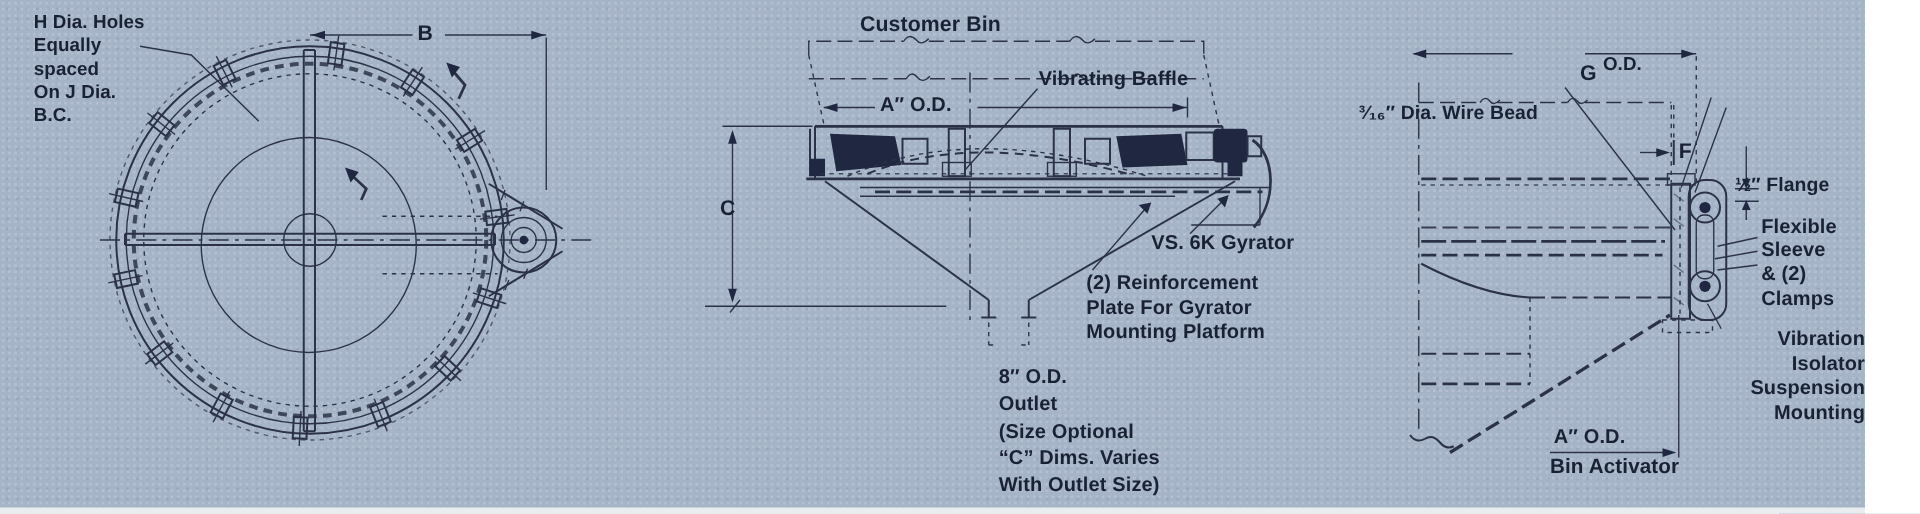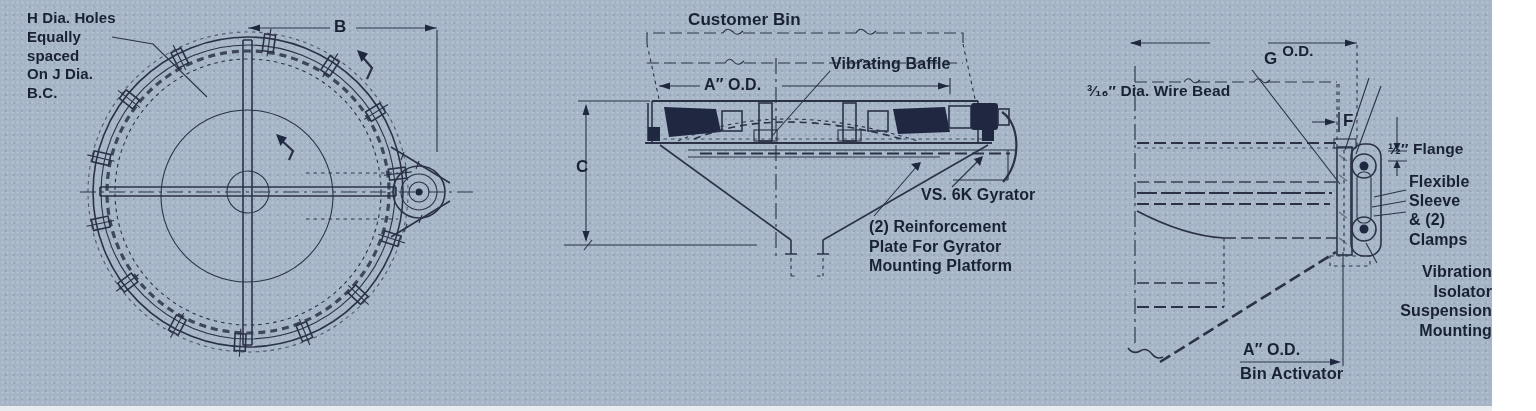--- a/index.html
+++ b/index.html
@@ -292,20 +292,25 @@
   <div class="lbl lbl-b">B</div>
 
   <div class="lbl lbl-customer-bin">Customer Bin</div>
   <div class="lbl lbl-vibrating-baffle">Vibrating Baffle</div>
   <div class="lbl lbl-a-od-mid">A″ O.D.</div>
   <div class="lbl lbl-c">C</div>
   <div class="lbl lbl-gyrator">VS. 6K Gyrator</div>
   <div class="lbl lbl-reinforcement">(2) Reinforcement
 Plate For Gyrator
 Mounting Platform</div>
+  <div class="lbl lbl-outlet">8″ O.D.
+Outlet
+(Size Optional
+“C” Dims. Varies
+With Outlet Size)</div>
 
   <div class="lbl lbl-g">
     <span class="g-letter">G</span><span class="g-od">O.D.</span>
   </div>
   <div class="lbl lbl-wire-bead">³⁄₁₆″ Dia. Wire Bead</div>
   <div class="lbl lbl-half-flange">½″ Flange</div>
   <div class="lbl lbl-f">F</div>
   <div class="lbl lbl-flexible">Flexible
 Sleeve
 &amp; (2) Clamps</div>

